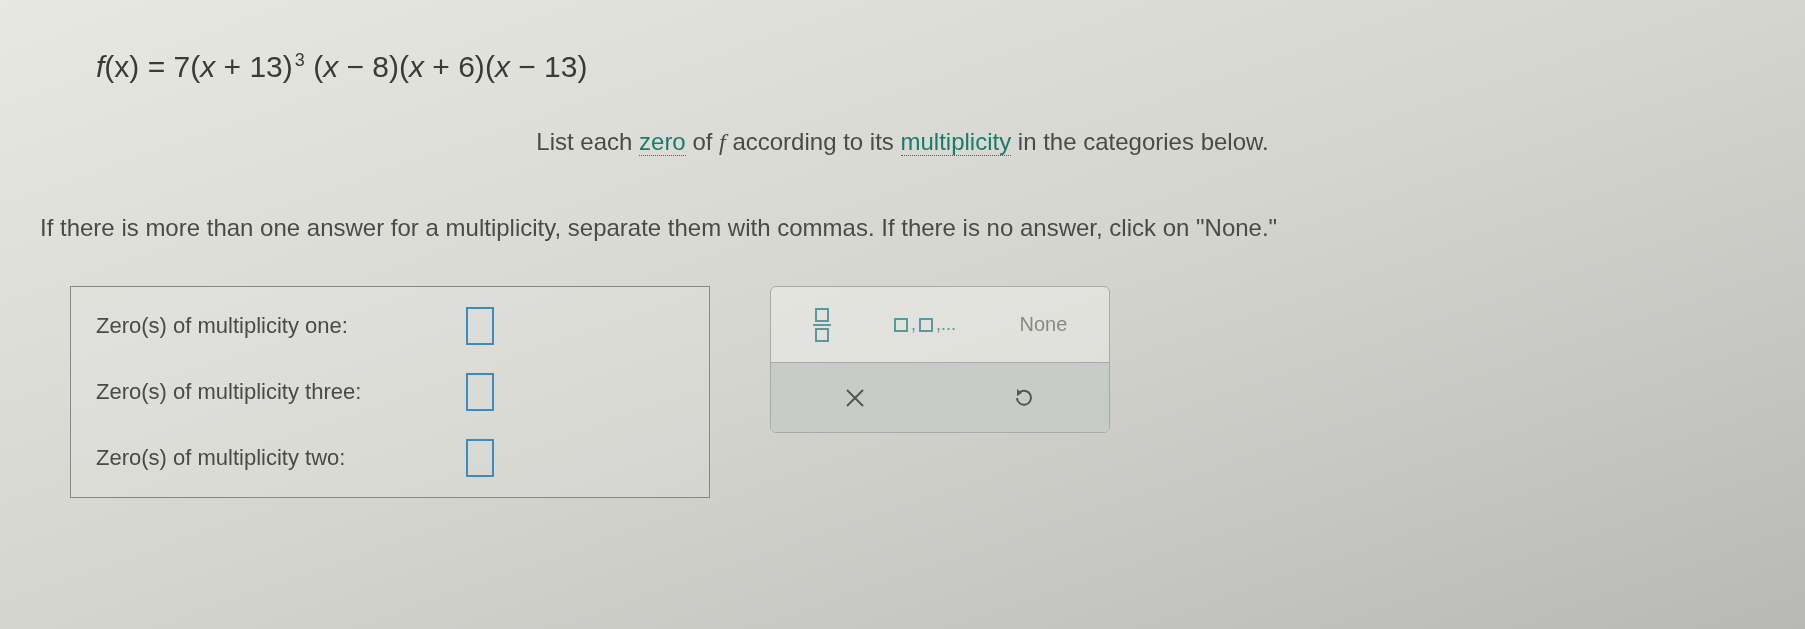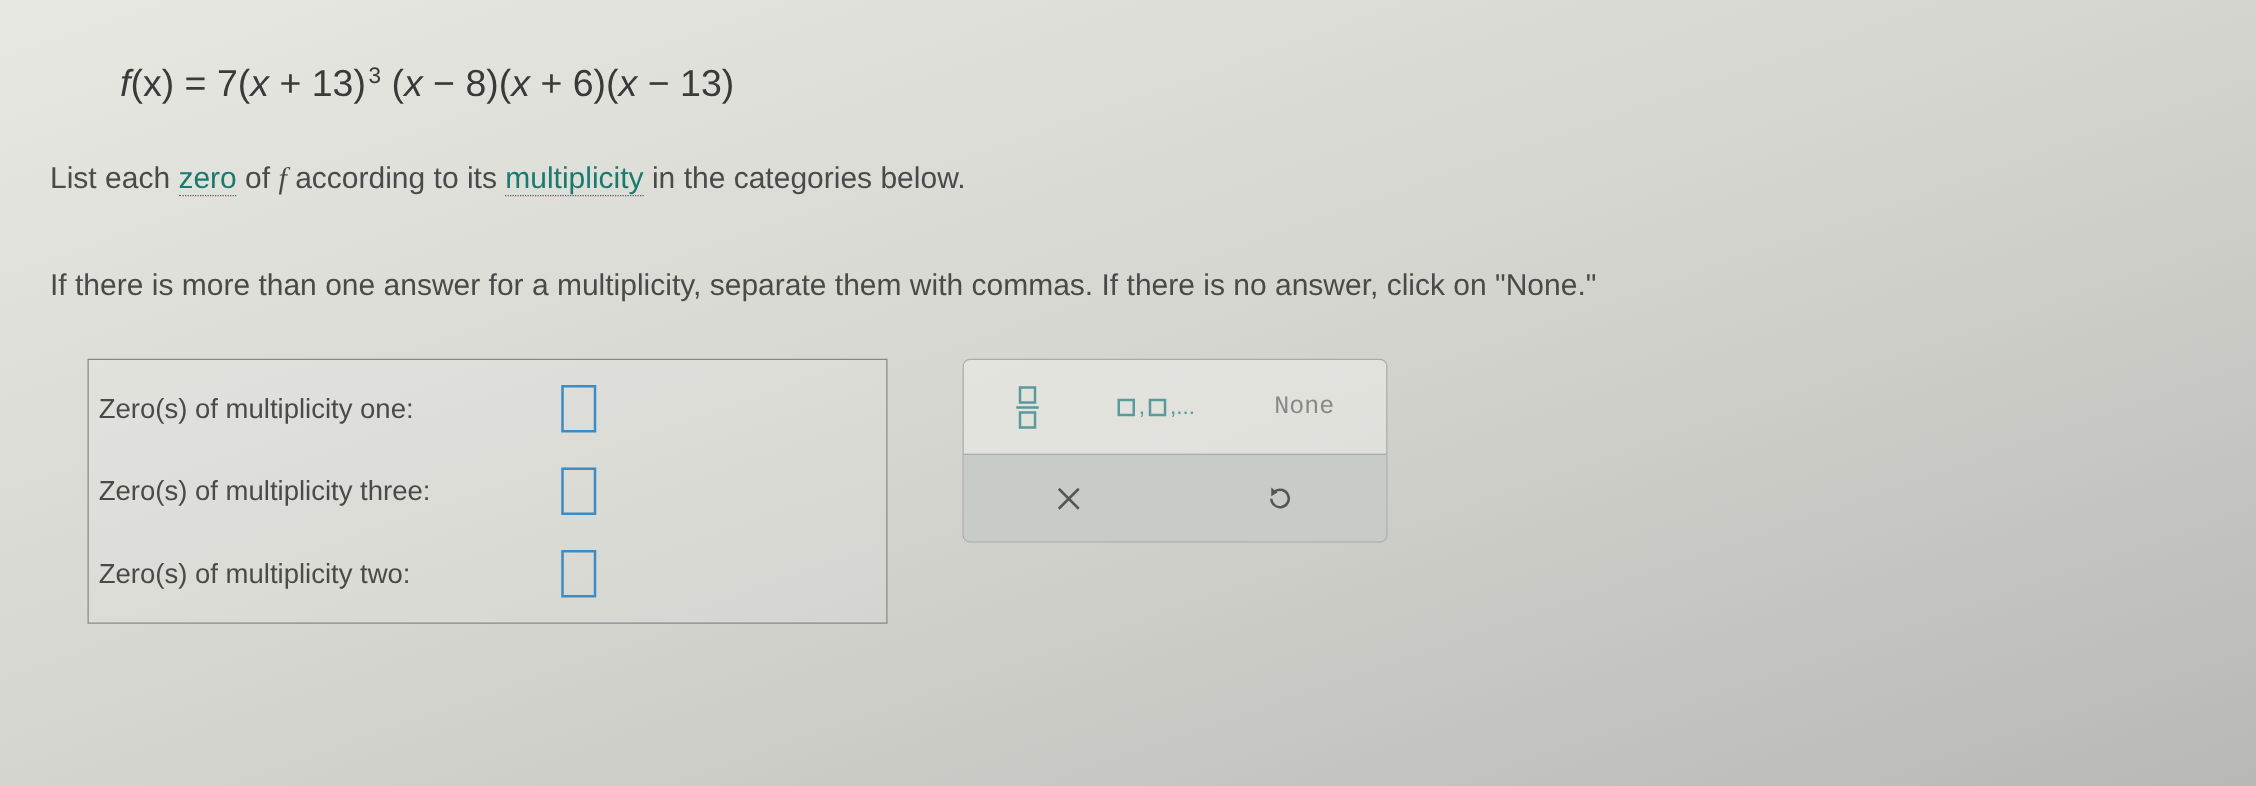--- a/index.html
+++ b/index.html
@@ -31,20 +31,21 @@
     }
     .equation sup {
       font-size: 18px;
       vertical-align: super;
       margin-left: 2px;
       font-style: normal;
     }
     .instruction {
       margin-bottom: 50px;
       line-height: 1.5;
+      text-align: center;
     }
     .instruction2 {
       margin-bottom: 40px;
       line-height: 1.5;
     }
     .link-term {
       color: #1a7a6e;
       border-bottom: 1px dotted #1a7a6e;
       cursor: pointer;
     }
@@ -54,21 +55,21 @@
     }
     .main-row {
       display: flex;
       gap: 60px;
       align-items: flex-start;
       margin-left: 30px;
     }
     .answer-box {
       border: 1px solid #888;
       width: 640px;
-      padding: 20px 8px;
+      padding: 20px 25px;
       background: rgba(255,255,255,0.1);
     }
     .answer-row {
       display: flex;
       align-items: center;
       margin-bottom: 28px;
       gap: 30px;
     }
     .answer-row:last-child {
       margin-bottom: 0;
@@ -143,21 +144,20 @@
       font-size: 18px;
     }
     .list-box {
       width: 14px;
       height: 14px;
       border: 2px solid #5a9a9a;
     }
     .none-text {
       color: #888;
       font-size: 20px;
-      font-family: Liberation Mono, monospace;
     }
     .x-icon {
       font-size: 26px;
       color: #555;
       font-weight: 300;
     }
     .reset-icon {
       font-size: 26px;
       color: #555;
     }

